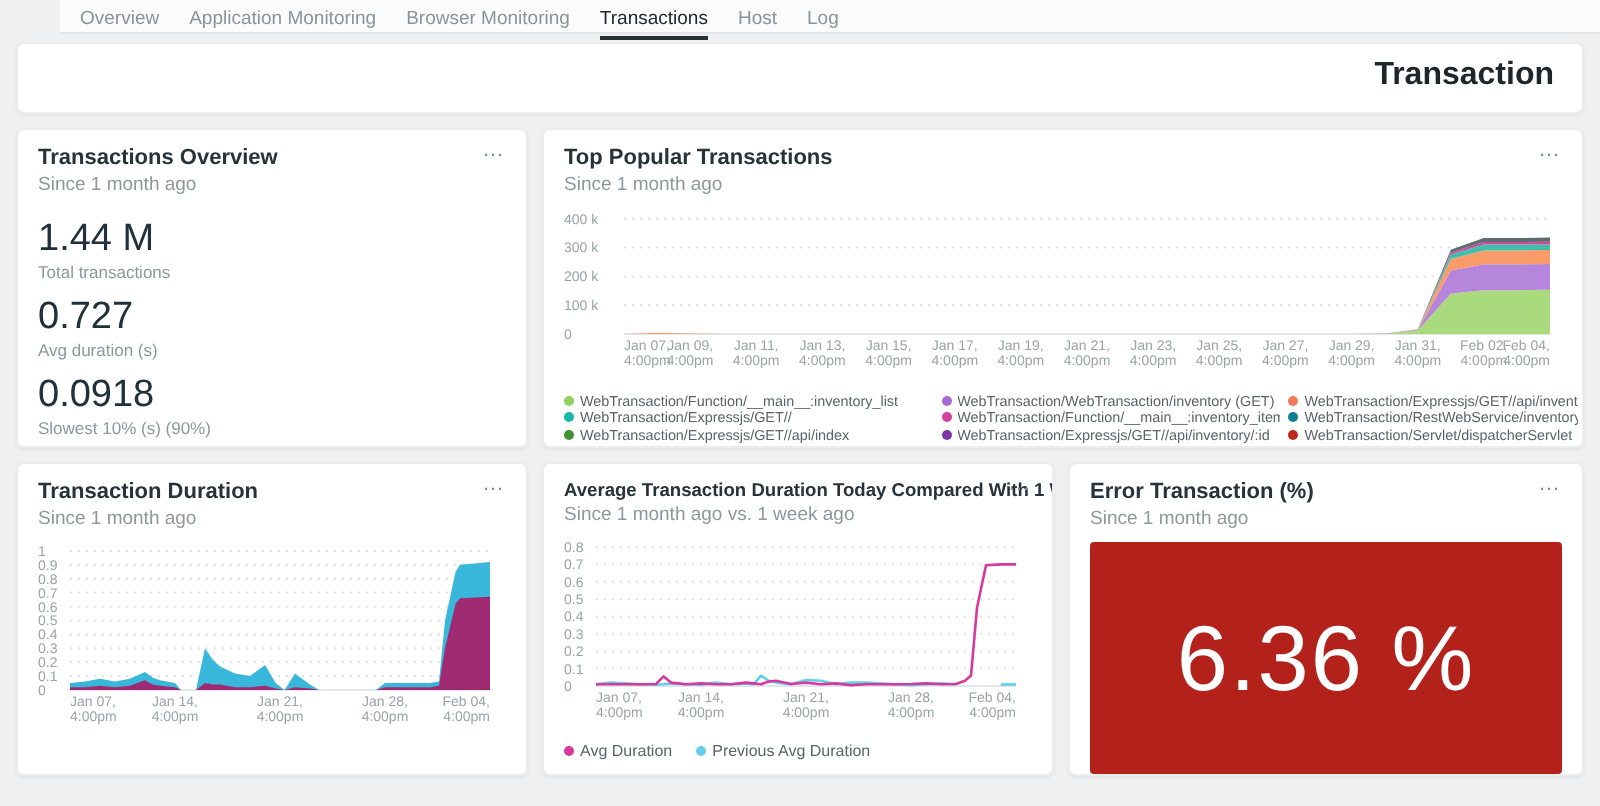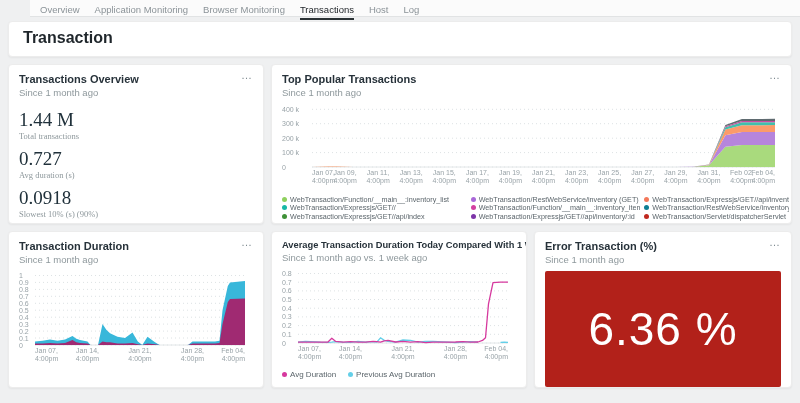--- a/index.html
+++ b/index.html
@@ -5,38 +5,38 @@
   * { margin:0; padding:0; box-sizing:border-box; }
   html,body { width:800px; height:403px; background:#eff0f1; font-family:"Liberation Sans", sans-serif; overflow:hidden; }
 
   
   .topnav { background:#fbfbfb; border-bottom:1px solid #e1e3e4; padding:4px 10px 0; height:17px;margin-left:30px; }
   .tabs { display:flex; gap:15px; }
   .tab { font-size:9.5px; color:#8b9398; padding-bottom:3px; cursor:pointer; white-space:nowrap; }
   .tab.active { color:#22272b; border-bottom:2px solid #2a3134; }
 
   
-  .header-card { background:#fff; margin:4px 8px 0; border-radius:4px; padding:7px 14px 9px; box-shadow:0 1px 2px rgba(0,0,0,.05); border:1px solid #ececec; }
+  .header-card { background:#fff; margin:4px 8px 0; border-radius:4px; padding:7px 14px 9px; box-shadow:0 1px 2px rgba(0,0,0,.05); border:1px solid #ececec;text-align:right; }
   .header-card h1 { font-size:16px; color:#1f262b; font-weight:bold; }
   .header-card p { font-size:9.5px; color:#3c464c; margin-top:5px; }
 
   
   .row { display:grid; gap:7px; margin:7px 8px 0; }
   .row1 { grid-template-columns:256px 1fr; }
   .row2 { grid-template-columns:256px 256px 1fr; }
   .card { background:#fff; border-radius:4px; border:1px solid #ececec; box-shadow:0 1px 2px rgba(0,0,0,.05); padding:8px 10px; position:relative; overflow:hidden; }
   .row1 .card { height:160px; }
   .row2 .card { height:157px; }
   .card-title { font-size:11px; font-weight:bold; color:#27323a; white-space:nowrap; }
   .card-title.small-title { font-size:9.3px; }
   .card-sub { font-size:9.5px; color:#8e989c; margin-top:2px; }
   .menu-dots { position:absolute; top:4px; right:10px; color:#7e8a90; font-size:11px; cursor:pointer; letter-spacing:1px; }
 
   
-  .metrics { margin-top:11px;font-family:Liberation Serif, serif; }
+  .metrics { margin-top:11px; }
   .metric { margin-bottom:7px; }
   .metric-value { font-size:19px; color:#20313b; line-height:21px; }
   .metric-label { font-size:8.5px; color:#8e989c; margin-top:1px; }
 
   
   svg text { font-family:"Liberation Sans", sans-serif; font-size:7px; fill:#99a3a8; }
   .chart-wrap { margin-top:4px; }
 
   
   .legend-cols { display:grid; grid-template-columns:37% 34% 29%; margin-top:3px; column-gap:4px; }
@@ -143,21 +143,21 @@
               <span class="legend-label">WebTransaction/Expressjs/GET//api/index</span>
             </div>
             <div class="legend-row">
               <span class="legend-dot" style="background: rgb(43, 78, 87);"></span>
               <span class="legend-label">OtherTransaction/Initializer/ServletContextListener/org.apach…</span>
             </div>
           </div>
           <div>
             <div class="legend-row">
               <span class="legend-dot" style="background: rgb(169, 104, 216);"></span>
-              <span class="legend-label">WebTransaction/RestWebService/inventory (GET)</span>
+              <span class="legend-label">WebTransaction/WebTransaction/inventory (GET)</span>
             </div>
             <div class="legend-row">
               <span class="legend-dot" style="background: rgb(211, 64, 161);"></span>
               <span class="legend-label">WebTransaction/Function/__main__:inventory_item</span>
             </div>
             <div class="legend-row">
               <span class="legend-dot" style="background: rgb(125, 53, 168);"></span>
               <span class="legend-label">WebTransaction/Expressjs/GET//api/inventory/:id</span>
             </div>
           </div>

